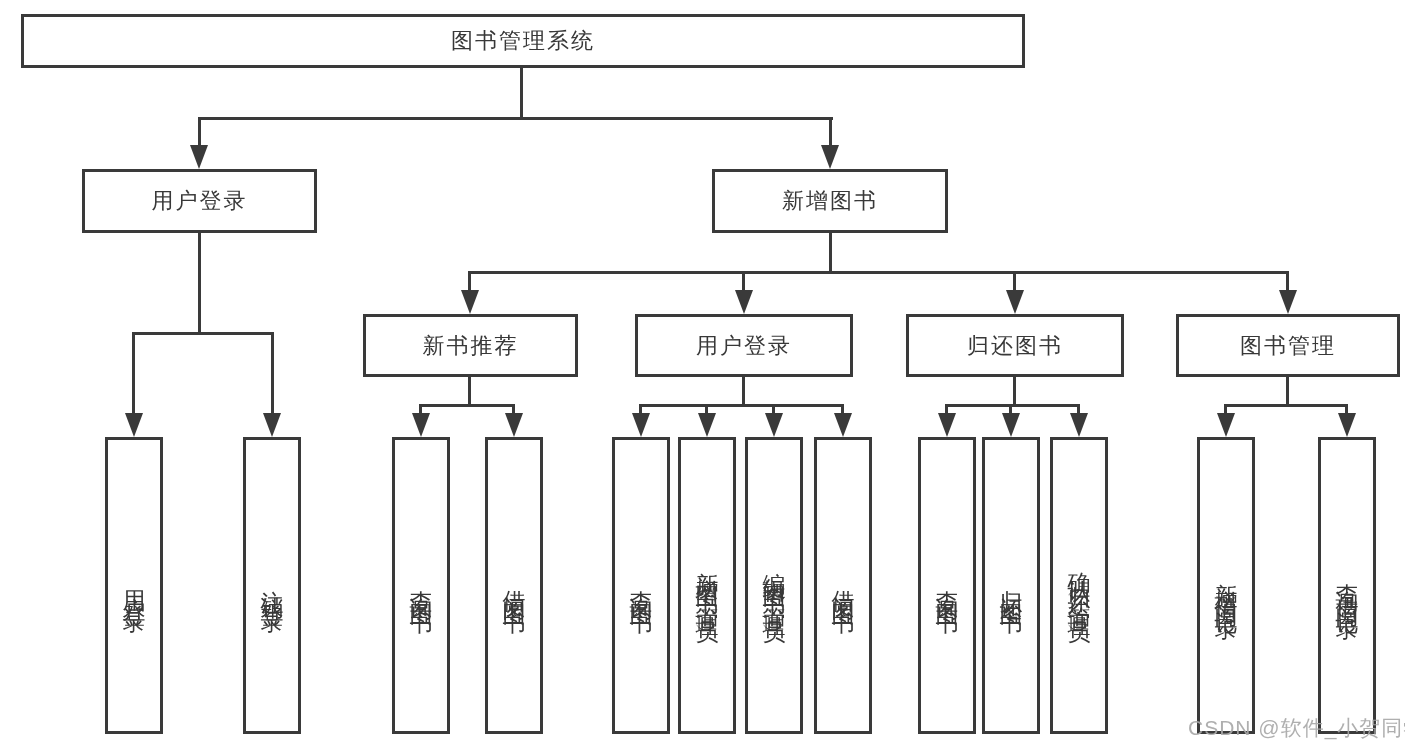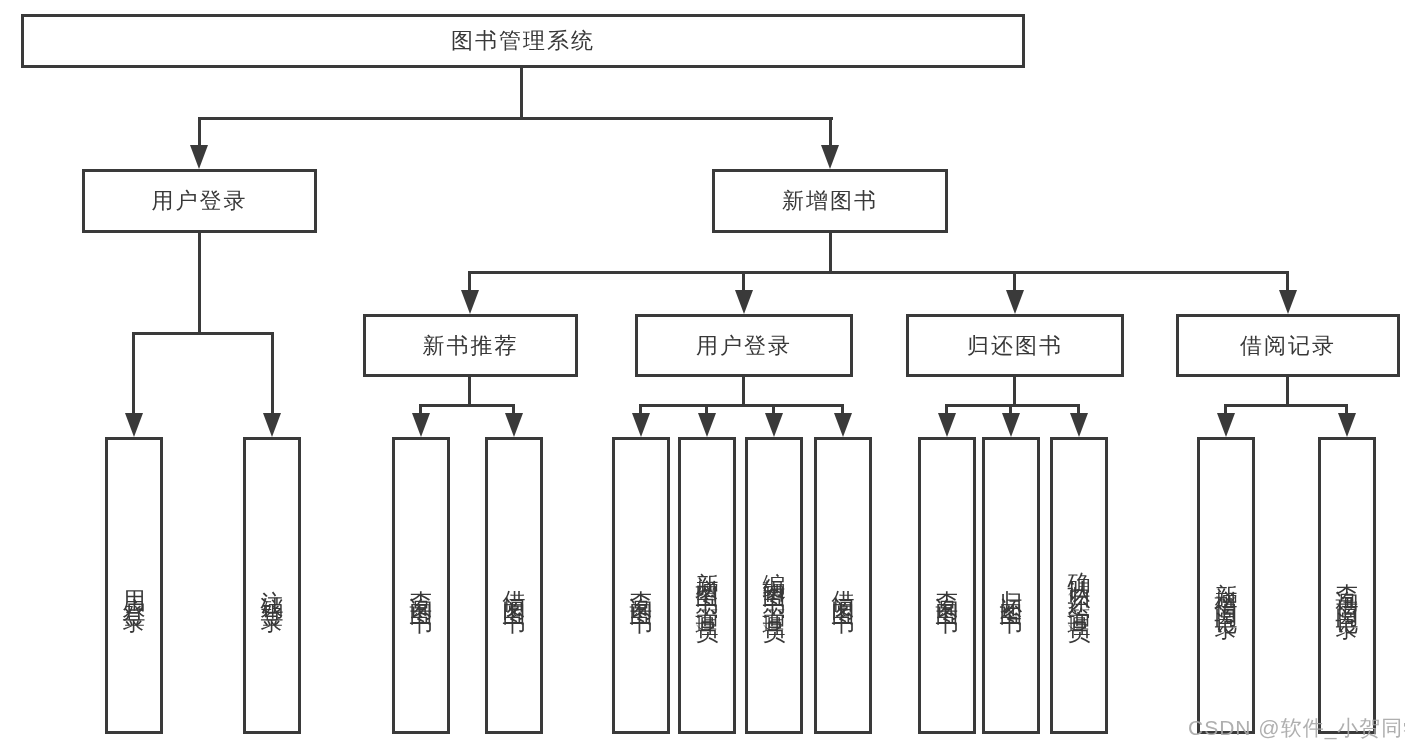--- a/index.html
+++ b/index.html
@@ -65,21 +65,21 @@
   <div class="box" style="left:363px;top:314px;width:215px;height:63px;">
     <span>新书推荐</span>
   </div>
   <div class="box" style="left:635px;top:314px;width:218px;height:63px;">
     <span>用户登录</span>
   </div>
   <div class="box" style="left:906px;top:314px;width:218px;height:63px;">
     <span>归还图书</span>
   </div>
   <div class="box" style="left:1176px;top:314px;width:224px;height:63px;">
-    <span>借阅记录</span>
+    <span>图书管理</span>
   </div>
 
   <div class="vline" style="left:198px;top:233px;height:101px;"></div>
   <div class="hline" style="left:133px;top:332px;width:140px;"></div>
   <div class="vline" style="left:132px;top:332px;height:83px;"></div>
   <div class="head" style="left:125px;top:413px;"></div>
   <div class="vline" style="left:271px;top:332px;height:83px;"></div>
   <div class="head" style="left:263px;top:413px;"></div>
 
   <div class="vline" style="left:468px;top:377px;height:30px;"></div>

